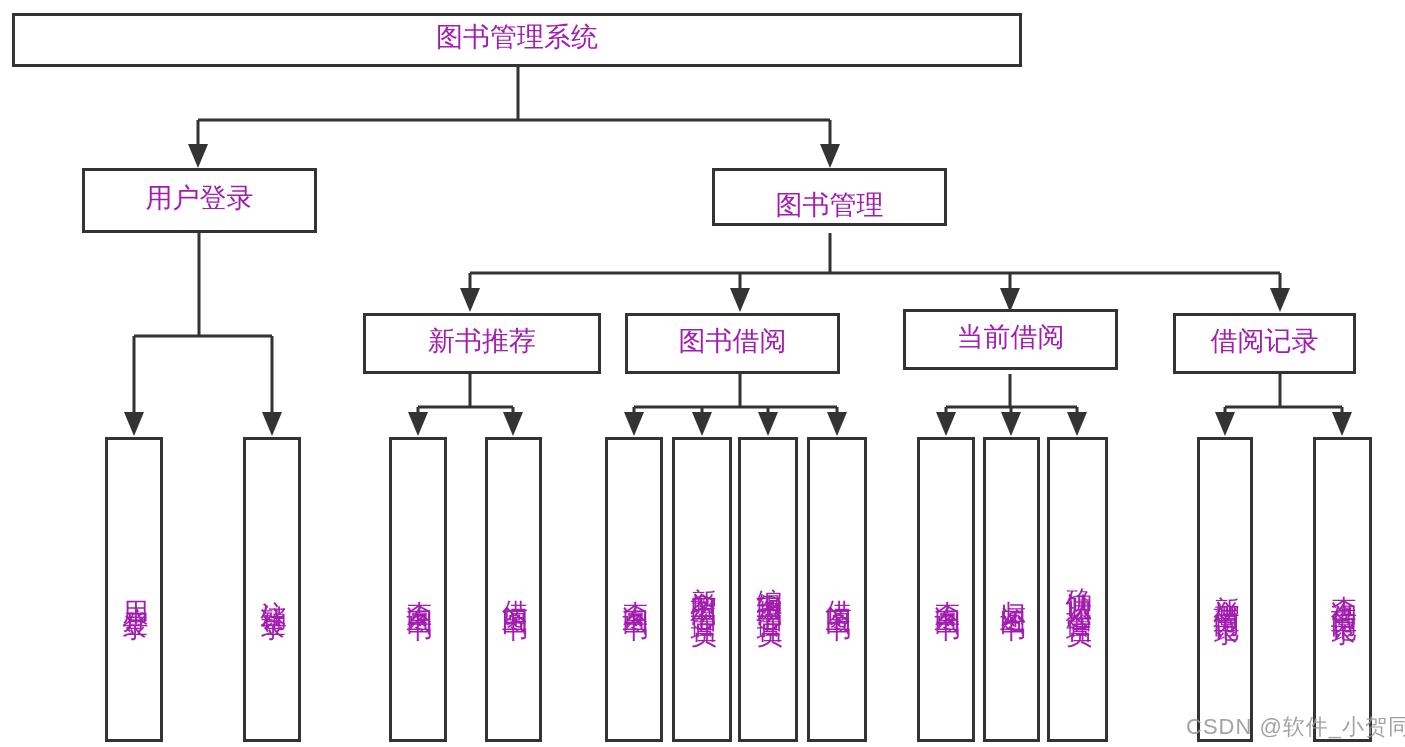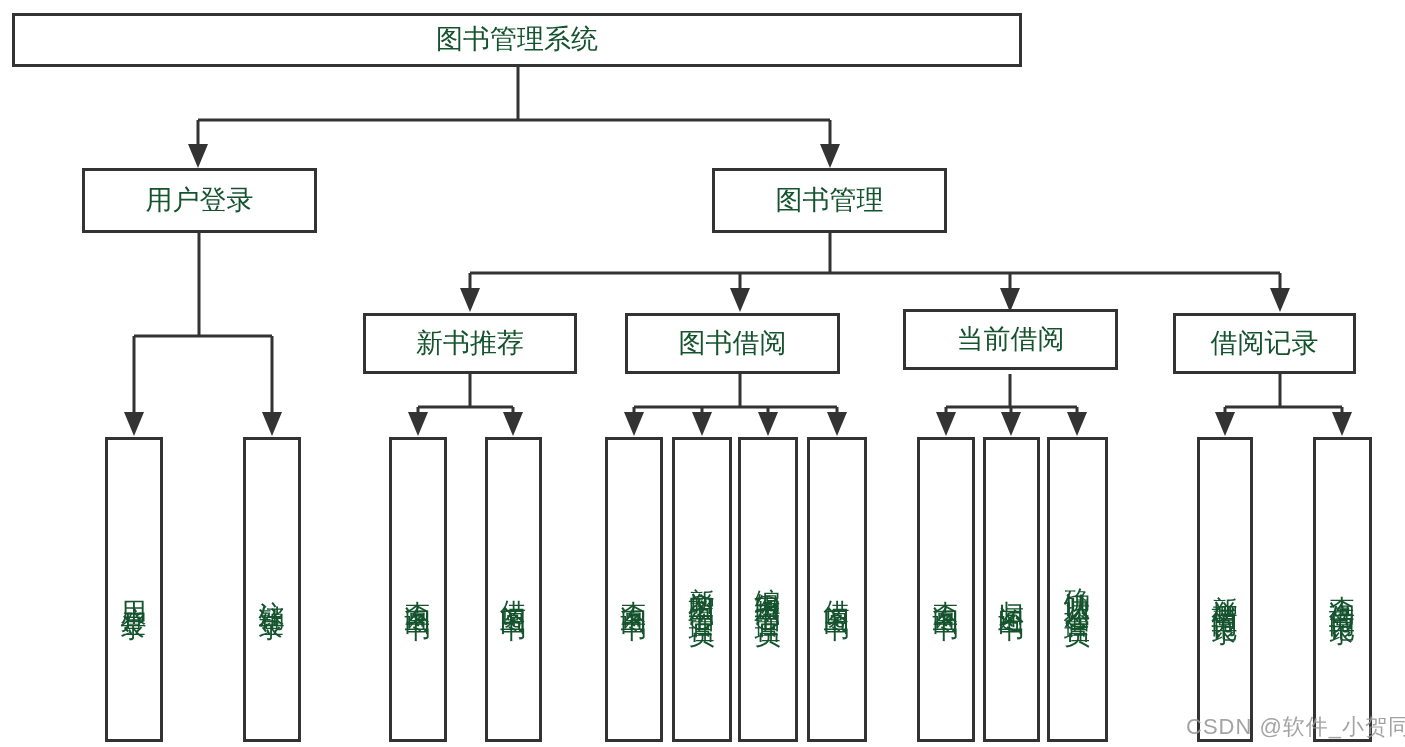--- a/index.html
+++ b/index.html
@@ -26,22 +26,23 @@
     position: absolute;
     box-sizing: border-box;
     background: #ffffff;
     border: 3px solid #333333;
     display: flex;
     align-items: center;
     justify-content: center;
     z-index: 2;
     font-size: 27px;
     line-height: 1.1;
-    color: #14532d;
+    color: #a21caf;
     white-space: nowrap;
+    font-family: Liberation Mono, monospace;
   }
   .node.v .lbl {
     writing-mode: vertical-rl;
     text-orientation: mixed;
     font-size: 26px;
     letter-spacing: 5px;
     line-height: 1;
   }
   .watermark {
     position: absolute;
@@ -102,25 +103,25 @@
     </g>
   </svg>
 
   <div class="node h" style="left:12px; top:13px; width:1010px; height:54px;">
     <span class="lbl">图书管理系统</span>
   </div>
 
   <div class="node h" style="left:82px; top:168px; width:235px; height:65px;">
     <span class="lbl">用户登录</span>
   </div>
-  <div class="node h" style="left:712px; top:168px; width:235px; height:65px;">
+  <div class="node h" style="left:712px; top:168px; width:235px; height:58px;align-items:flex-end;">
     <span class="lbl">图书管理</span>
   </div>
 
-  <div class="node h" style="left:363px; top:313px; width:214px; height:61px;">
+  <div class="node h" style="left:363px; top:313px; width:238px; height:61px;">
     <span class="lbl">新书推荐</span>
   </div>
   <div class="node h" style="left:625px; top:313px; width:215px; height:61px;">
     <span class="lbl">图书借阅</span>
   </div>
   <div class="node h" style="left:903px; top:309px; width:215px; height:61px;">
     <span class="lbl">当前借阅</span>
   </div>
   <div class="node h" style="left:1173px; top:313px; width:183px; height:61px;">
     <span class="lbl">借阅记录</span>

